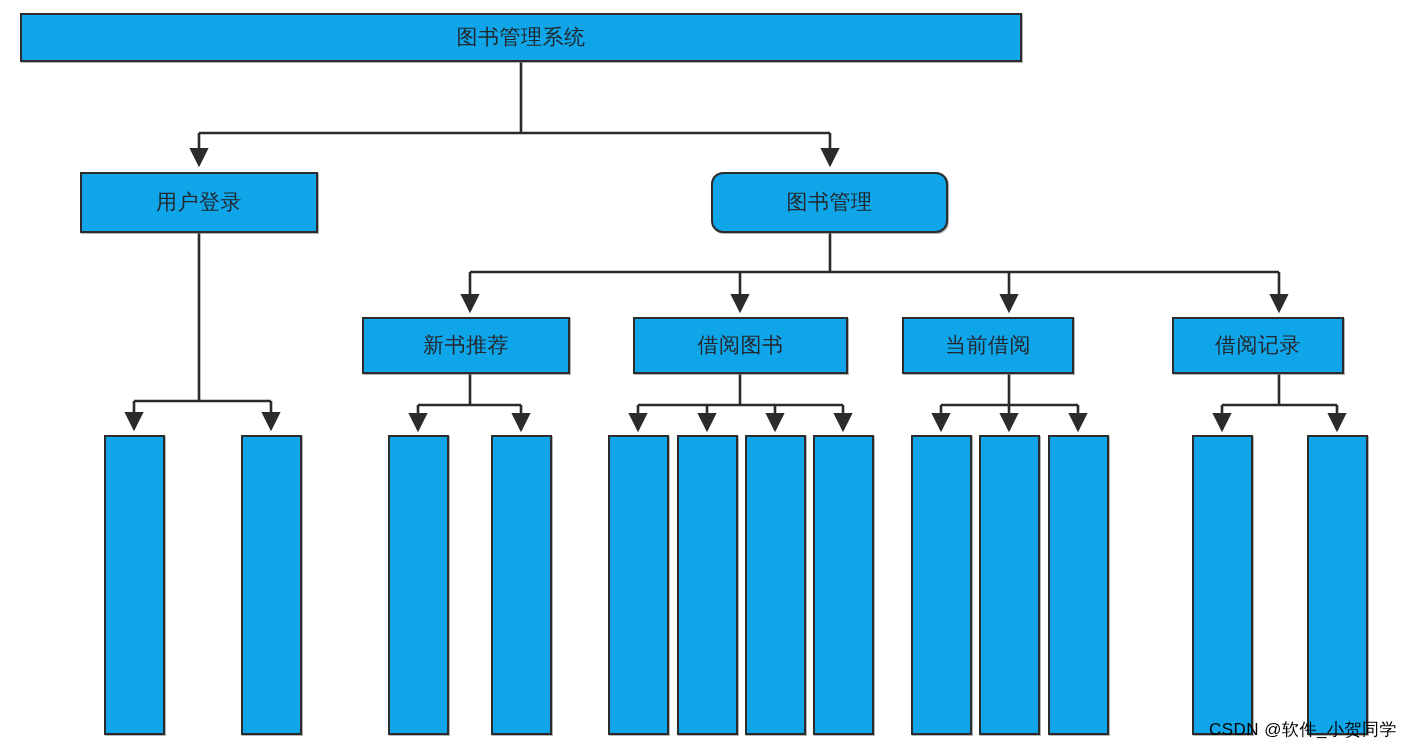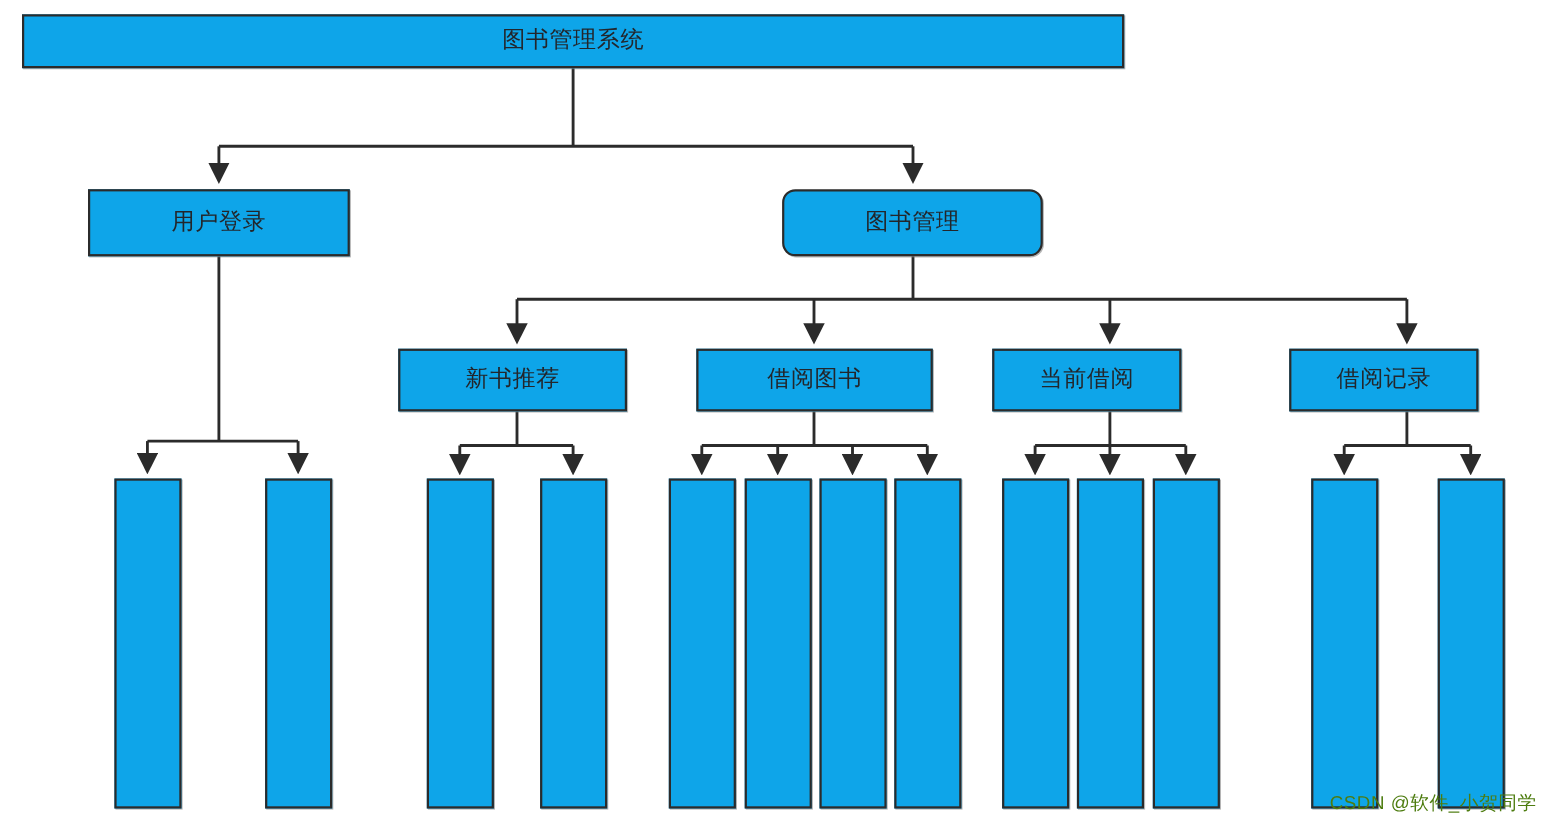--- a/index.html
+++ b/index.html
@@ -59,21 +59,21 @@
     line-height: 1.08;
     letter-spacing: 1px;
     max-height: 100%;
     overflow: hidden;
   }
   .watermark {
     position: absolute;
     right: 8px;
     bottom: 6px;
     font-size: 17px;
-    color: #4d7c0f;
+    color: #000000;
     letter-spacing: 0.5px;
     user-select: none;
   }
 </style>
 </head>
 <body>
 
 <div id="canvas">
 
   <svg id="wires" viewBox="0 0 1405 747" xmlns="http://www.w3.org/2000/svg">

